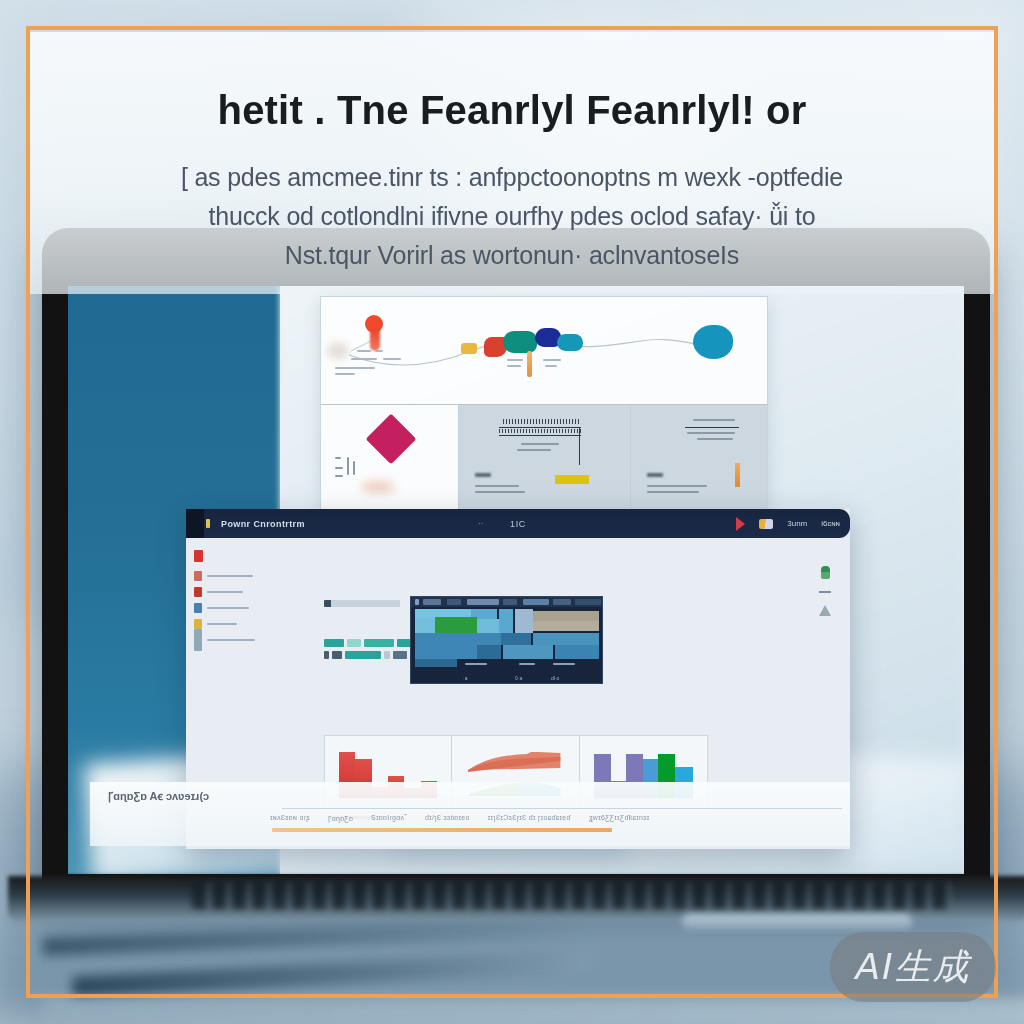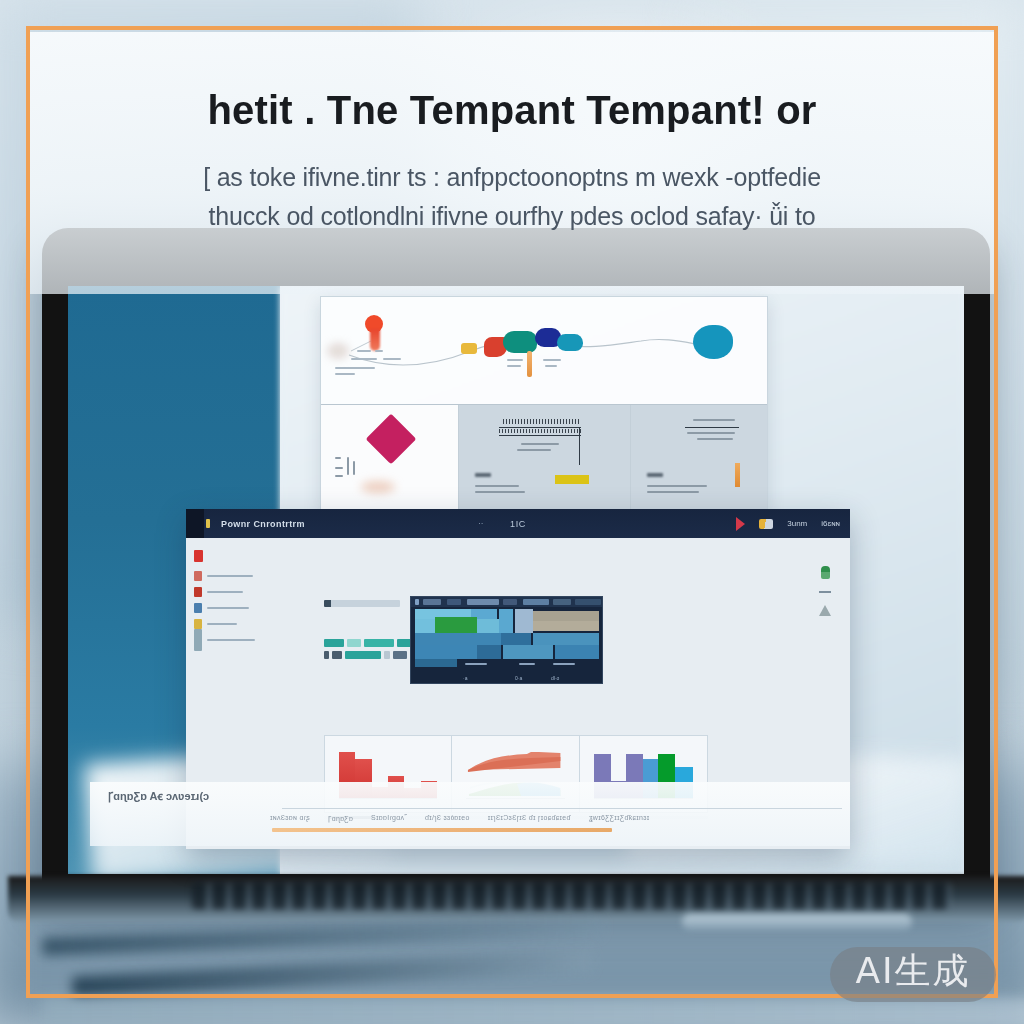--- a/index.html
+++ b/index.html
@@ -213,20 +213,21 @@
     box-shadow: 0 10px 28px rgba(25,50,75,.30);
     overflow: hidden;
   }
   #dash-titlebar {
     position: relative;
     height: 29px;
     background: linear-gradient(180deg, #17253f 0%, #1b2b48 100%);
     display: flex; align-items: center;
     padding: 0 12px;
     color: #cfd9e6;
+    border-radius: 11px;
   }
   #dash-left-strip {
     position: absolute; left: 0; top: 0; width: 18px; height: 29px;
     background: #0e1626;
   }
   #dash-menu-dot {
     width: 4px; height: 9px; background: #e0c24a; border-radius: 1px;
     margin-left: 8px; margin-right: 11px;
   }
   #dash-app-title {
@@ -382,25 +383,26 @@
   #caption-underline {
     position: absolute; left: 182px; top: 46px; width: 340px; height: 4px;
     background: linear-gradient(90deg, #f3c38e 0%, #ecb176 60%, #e8a968 100%);
     border-radius: 1px;
   }
 
   
   #watermark {
     position: absolute;
     right: 28px; bottom: 22px;
-    width: 166px; height: 55px;
+    width: 166px; height: 70px;
     background: rgba(120,126,133,.62);
     border-radius: 34px;
-    display: flex; align-items: flex-start; justify-content: center;
+    display: flex; align-items: center; justify-content: center;
     z-index: 70;
+    font-style: italic;
   }
   #watermark-text {
     font-size: 36px; color: #e9ebee; letter-spacing: 2px;
     font-family: "DejaVu Sans", sans-serif;
   }
 </style>
 </head>
 <body>
 
 <div id="scene">
@@ -420,24 +422,25 @@
     </div>
     <div id="laptop-base"></div>
     <div id="keyboard-blur"></div>
     <div id="trackpad-blur"></div>
     <div class="desk-streak" id="streak-1"></div>
     <div class="desk-streak" id="streak-2"></div>
     <div class="desk-streak" id="streak-3"></div>
   </div>
 
   <div id="headline-panel">
-    <div id="headline">hetit . Tne Tempant Tempant! or</div>
+    <div id="headline">hetit . Tne Feanrlyl Feanrlyl! or</div>
     <div id="sublines">
-      <div class="sub-line" id="sub-1">[ as toke ifivne.tinr ts : anfppctoonoptns m wexk  -optfedie</div>
+      <div class="sub-line" id="sub-1">[ as pdes amcmee.tinr ts : anfppctoonoptns m wexk  -optfedie</div>
       <div class="sub-line" id="sub-2">thucck od cotlondlni ifivne ourfhy pdes oclod safay· ǚi to</div>
+      <div class="sub-line" id="sub-3">Nst.tqur Vorirl as wortonun· aclnvantoseIs</div>
     </div>
   </div>
 
   <div id="infographic">
 
     <div id="info-node-row">
       <svg width="448" height="104" viewBox="0 0 448 104">
         <path d="M 28 54 C 70 70, 110 66, 150 50 C 190 34, 215 40, 240 44 C 268 48, 290 44, 320 40 C 355 34, 380 48, 408 46" fill="none" stroke="#b9c4cc" stroke-width="1.2"></path>
         <line x1="30" y1="50" x2="50" y2="40" stroke="#b9c4cc" stroke-width="0.9"></line>
       </svg>

